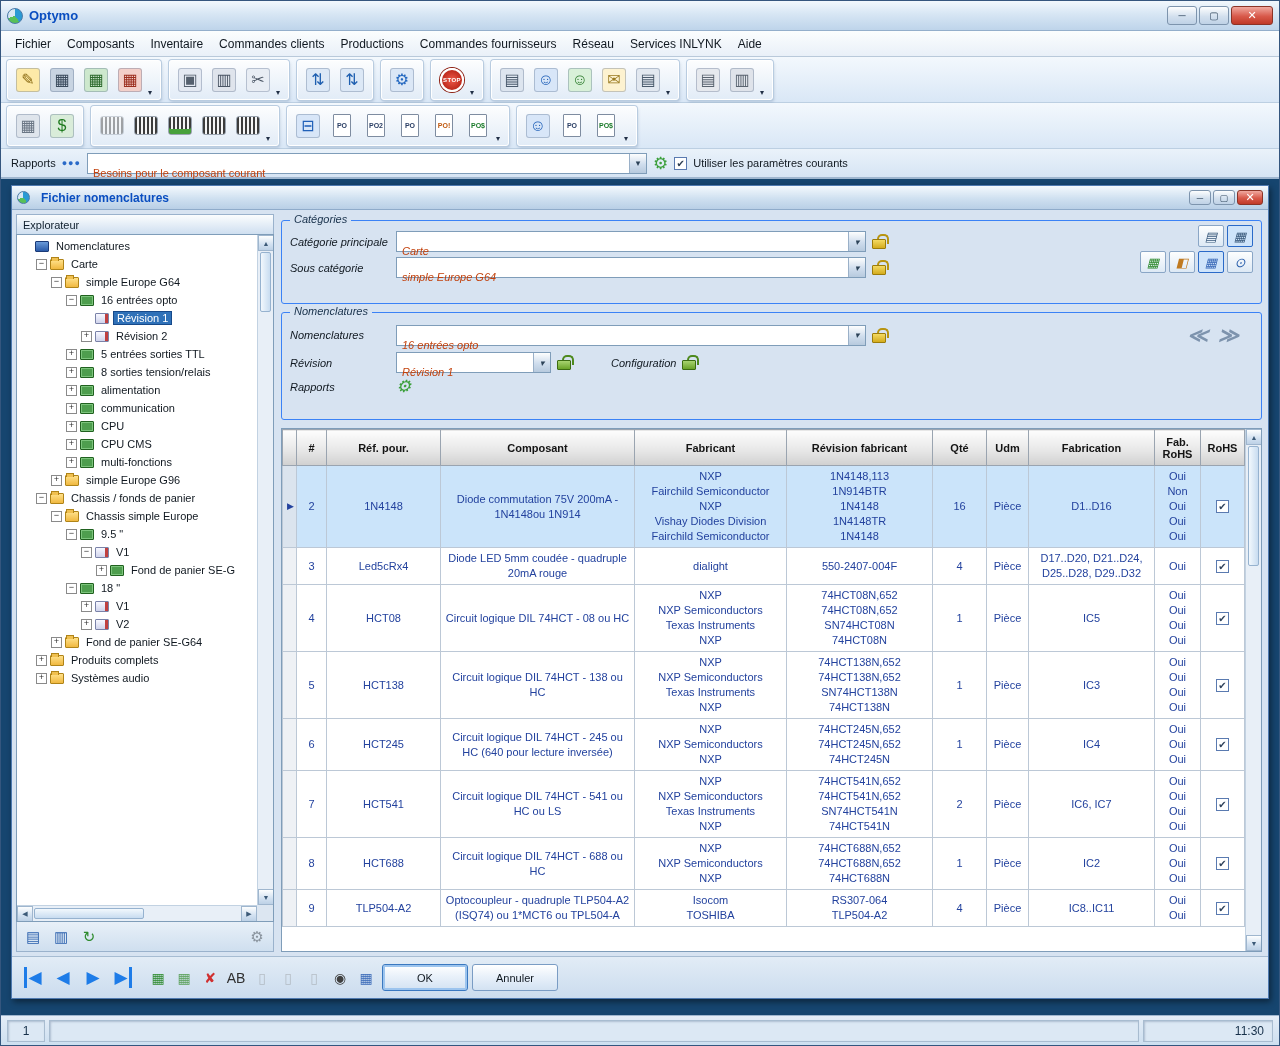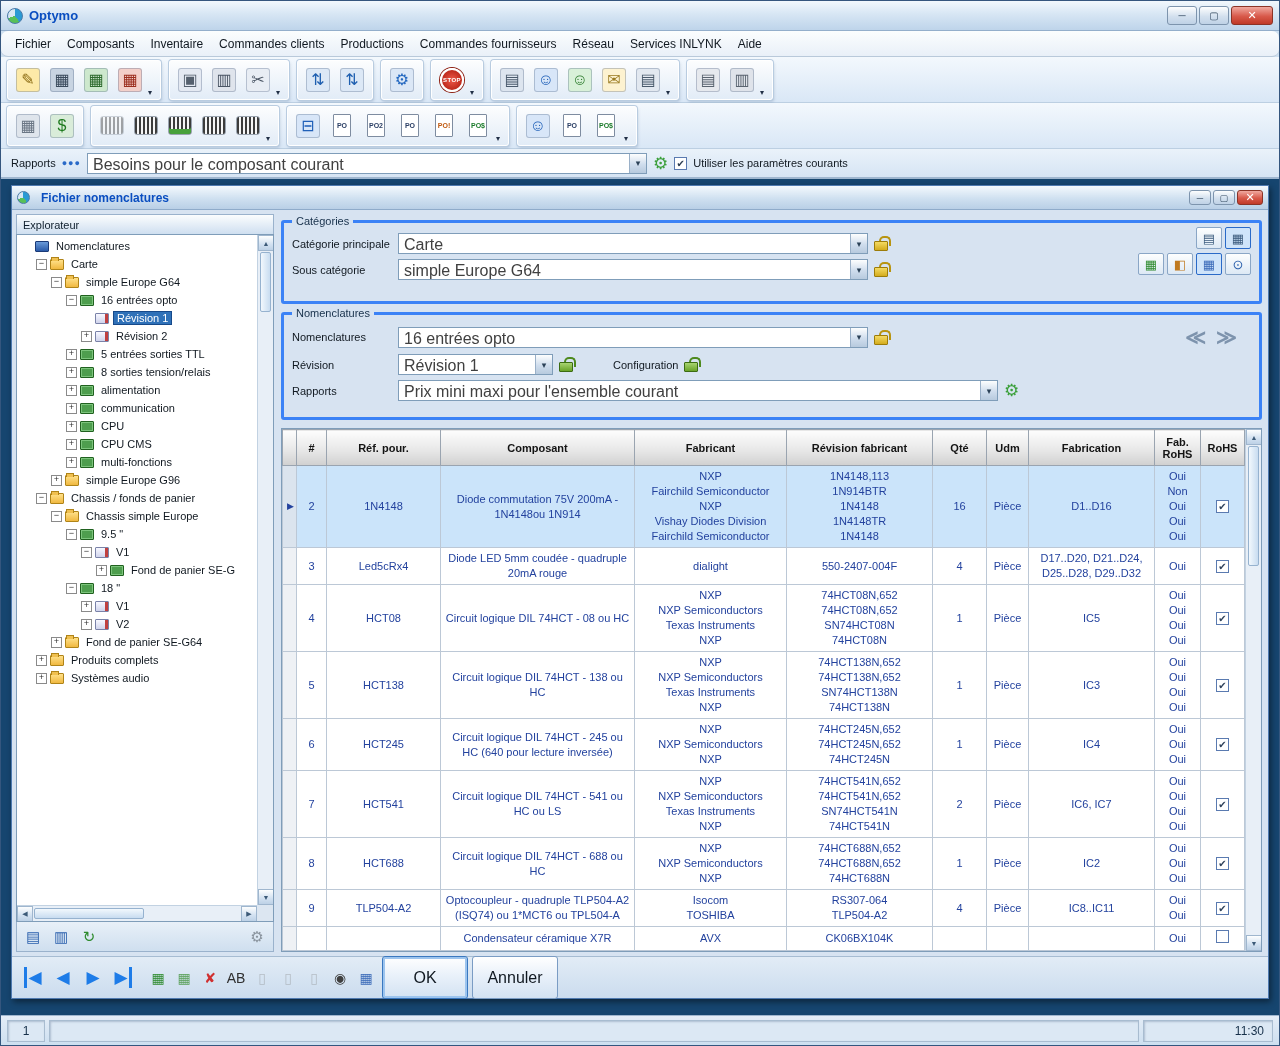--- a/index.html
+++ b/index.html
@@ -16,21 +16,21 @@
   .title-text { color:#0a4ec0; font-weight:bold; font-size:13px; }
   .win-btns { margin-left:auto; display:flex; gap:2px; }
   .wbtn { width:30px; height:19px; border:1px solid #7d94ad; border-radius:3px;
     background:linear-gradient(#fdfefe,#d3e0ee 55%,#bfd2e6); display:flex; align-items:center; justify-content:center;
     font-size:10px; color:#31485f; }
   .wbtn.close { width:42px; background:linear-gradient(#f0a9a0,#d8594a 55%,#c03a28); color:#fff; border-color:#8c3326; font-size:11px; }
   .wbtn-s { width:22px; height:15px; font-size:9px; }
 
   
   .menubar { height:26px; flex:0 0 26px; display:flex; align-items:center; padding:0 6px;
-    background:linear-gradient(#fbfdfe,#e9f0f8); border-bottom:1px solid #b9c9da;border-radius:7px; }
+    background:linear-gradient(#fbfdfe,#e9f0f8); border-bottom:1px solid #b9c9da; }
   .menu-item { padding:3px 8px; font-size:12px; color:#101820; cursor:default; }
 
   
   .toolbar { height:46px; flex:0 0 46px; display:flex; align-items:center; padding:2px 6px; gap:8px;
     background:linear-gradient(#f3f8fd,#d9e7f6); border-bottom:1px solid #bccfe2; }
   .tb-group { display:flex; align-items:center; padding:2px 3px; border:1px solid #ffffff;
     box-shadow:0 0 0 1px #b9cce0, 1px 2px 3px rgba(60,90,130,.25); background:linear-gradient(#fcfdfe,#e2ecf7); border-radius:3px; }
   .tb-btn { width:34px; height:34px; display:flex; align-items:center; justify-content:center; border-radius:3px; }
   .tb-glyph { width:24px; height:24px; display:flex; align-items:center; justify-content:center;
     font-size:16px; border-radius:3px; background:#e4ebf4; color:#445468; border:1px solid rgba(90,110,140,.35); }
@@ -44,21 +44,21 @@
   .tb-glyph.po.alert { color:#c05a10; }
   .tb-glyph.po.price { color:#1a7a2a; }
   .tb-dd { align-self:flex-end; width:9px; height:12px; font-size:8px; color:#223046; display:flex; align-items:flex-end; margin-left:1px; }
   .tb-dd::after { content:"▾"; }
 
   
   .rapports-bar { height:30px; flex:0 0 30px; display:flex; align-items:center; gap:6px; padding:0 10px;
     background:linear-gradient(#eaf2fa,#d6e4f4); border-bottom:2px solid #9fb6cf; }
   .dots { color:#2a6ac8; font-size:9px; letter-spacing:1px; }
   .combo { display:flex; height:21px; border:1px solid #7f9db9; background:#fff; align-items:stretch; }
-  .combo .val { flex:1; padding:2px 5px; font-size:16px; color:#404040; white-space:nowrap; overflow:hidden; }
+  .combo .val { flex:1; padding:13px 5px; font-size:11px; color:#c2410c; white-space:nowrap; overflow:hidden; }
   .combo .dd { width:17px; border-left:1px solid #9ab0c8; background:linear-gradient(#fdfefe,#cfdded 55%,#b7cade);
     display:flex; align-items:center; justify-content:center; font-size:9px; color:#2c4258; }
   .combo .dd::after { content:"▾"; }
   .gear { font-size:17px; color:#3ca03c; line-height:1; }
   .checkbox { width:13px; height:13px; border:1px solid #5a7ab0; background:#fff; display:flex; align-items:center; justify-content:center;
     font-size:10px; color:#2c3c50; }
   .checkbox.checked::after { content:"✔"; }
 
   
   .mdi { flex:1; background:#16456f; padding:6px 10px 16px 10px; overflow:hidden; }
@@ -96,21 +96,21 @@
     font-size:7px; color:#3c5a78; display:flex; align-items:center; justify-content:center; }
   .sb-thumb-v { flex:0 0 60px; margin:1px 2px; background:linear-gradient(90deg,#f2f8fd,#c8dcf0); border:1px solid #96b2cf; border-radius:2px; }
   .sb-thumb-h { flex:0 0 110px; margin:2px 1px; background:linear-gradient(#f2f8fd,#c8dcf0); border:1px solid #96b2cf; border-radius:2px; }
   .sb-corner { grid-column:2; grid-row:2; background:#dce6f1; }
   .exp-footer { height:30px; flex:0 0 30px; display:flex; align-items:center; gap:4px; padding:2px 4px;
     background:linear-gradient(#e8f0f8,#cfdfef); border:1px solid #9ab2cc; border-top:none; }
   .mini-btn { width:24px; height:24px; display:flex; align-items:center; justify-content:center; font-size:15px; border-radius:3px; }
 
   
   .rightpane { flex:1; display:flex; flex-direction:column; overflow:hidden; }
-  .grp { position:relative; border:3px solid #3b82f6; border-radius:3px; margin:6px 2px 2px 2px; padding:10px 8px 6px 8px; }
+  .grp { position:relative; border:1px solid #3b82f6; border-radius:3px; margin:6px 2px 2px 2px; padding:10px 8px 6px 8px;font-style:italic; }
   .grp-legend { position:absolute; top:-8px; left:8px; background:#d7e3f1; padding:0 4px; font-size:11px; color:#17304a; }
   .frow { display:flex; align-items:center; gap:6px; margin-bottom:5px; }
   .flabel { font-size:11px; color:#101820; }
 
   .lock { position:relative; width:14px; height:15px; flex:0 0 14px; }
   .lock::before { content:""; position:absolute; left:5px; top:0; width:8px; height:8px;
     border:2px solid #b89410; border-bottom:none; border-radius:5px 5px 0 0; }
   .lock::after { content:""; position:absolute; left:0; bottom:0; width:12px; height:8px;
     background:linear-gradient(#f4da62,#d4ac1e); border:1px solid #9c7c0a; border-radius:1px; }
   .lock.green::before { border-color:#4e8a1e; }
@@ -143,22 +143,22 @@
   
   .ifooter { height:42px; flex:0 0 42px; display:flex; align-items:center; gap:4px; padding:4px 8px;
     background:linear-gradient(#e2ecf6,#cbdcee); border-top:1px solid #a6bcd2; }
   .nav-btn { width:26px; height:26px; display:flex; align-items:center; justify-content:center; font-size:17px; color:#1e7ce8; }
   .nav-btn .bar-l { border-left:3px solid #1e7ce8; padding-left:1px; }
   .nav-btn .bar-r { border-right:3px solid #1e7ce8; padding-right:1px; }
   .foot-icon { width:24px; height:24px; display:flex; align-items:center; justify-content:center; font-size:14px; }
   .foot-icon.disabled { opacity:.4; filter:grayscale(1); }
   .pos-box { flex:1; height:28px; margin:0 8px; border:1px solid #7aa0c8; background:linear-gradient(#e8f2fc,#d2e4f6);
     display:flex; align-items:center; justify-content:center; color:#17304a; font-size:13px; }
-  .btn { min-width:86px; height:43px; border:1px solid #7a9cc4; border-radius:3px;
-    background:linear-gradient(#ffffff,#e9f1fa 45%,#d3e2f2); font-size:16px; color:#101820;
+  .btn { min-width:86px; height:27px; border:1px solid #7a9cc4; border-radius:3px;
+    background:linear-gradient(#ffffff,#e9f1fa 45%,#d3e2f2); font-size:11px; color:#101820;
     display:flex; align-items:center; justify-content:center; }
   .btn.focused { box-shadow:0 0 0 2px #9cc4ee inset; border-color:#3a78c0; }
 
   
   .statusbar { height:30px; flex:0 0 30px; display:flex; align-items:center; gap:4px; padding:3px 6px;
     background:linear-gradient(#e4edf7,#cddff0); border-top:1px solid #9fb6cf; }
   .status-cell { height:22px; border:1px solid #a8bcd0; background:#dce8f4; box-shadow:inset 1px 1px 2px rgba(90,110,140,.35);
     display:flex; align-items:center; padding:0 8px; font-size:12px; color:#17304a; }
   .status-left { width:38px; justify-content:center; }
   .status-mid { flex:1; }
@@ -561,24 +561,20 @@
               <div class="combo" style="width:155px">
                 <span class="val">Révision 1</span>
                 <span class="dd"></span>
               </div>
               <span class="lock green"></span>
               <span class="flabel" style="margin-left:34px">Configuration</span>
               <span class="lock green"></span>
             </div>
             <div class="frow">
               <span class="flabel" style="width:100px">Rapports</span>
-              <div class="combo" style="width:600px">
-                <span class="val">Prix mini maxi pour l'ensemble courant</span>
-                <span class="dd"></span>
-              </div>
               <span class="gear">⚙</span>
             </div>
           </fieldset>
 
           <div class="table-area">
             <div class="grid-clip">
               <table class="grid" id="grid">
                 <thead>
                     <tr>
                       <th class="marker-col"></th>
@@ -795,39 +791,20 @@
                       </td>
                       <td class="c-qte">4</td>
                       <td class="c-udm">Pièce</td>
                       <td class="c-fabr">IC8..IC11</td>
                       <td class="c-fabrohs">
                         <div>Oui</div>
                         <div>Oui</div>
                       </td>
                       <td class="c-rohs"><span class="check checked"></span></td>
                     </tr>
-                    <tr class="grid-row">
-                      <td class="marker-col"></td>
-                      <td class="c-num"></td>
-                      <td class="c-ref"></td>
-                      <td class="c-comp">Condensateur céramique X7R</td>
-                      <td class="c-fab">
-                        <div>AVX</div>
-                      </td>
-                      <td class="c-reffab">
-                        <div>CK06BX104K</div>
-                      </td>
-                      <td class="c-qte"></td>
-                      <td class="c-udm"></td>
-                      <td class="c-fabr"></td>
-                      <td class="c-fabrohs">
-                        <div>Oui</div>
-                      </td>
-                      <td class="c-rohs"><span class="check"></span></td>
-                    </tr>
                   </tbody>
               </table>
             </div>
             <div class="table-vscroll">
               <div class="sb-btn">▲</div>
               <div class="sb-thumb-v" style="flex:0 0 120px"></div>
               <div style="flex:1"></div>
               <div class="sb-btn">▼</div>
             </div>
           </div>

